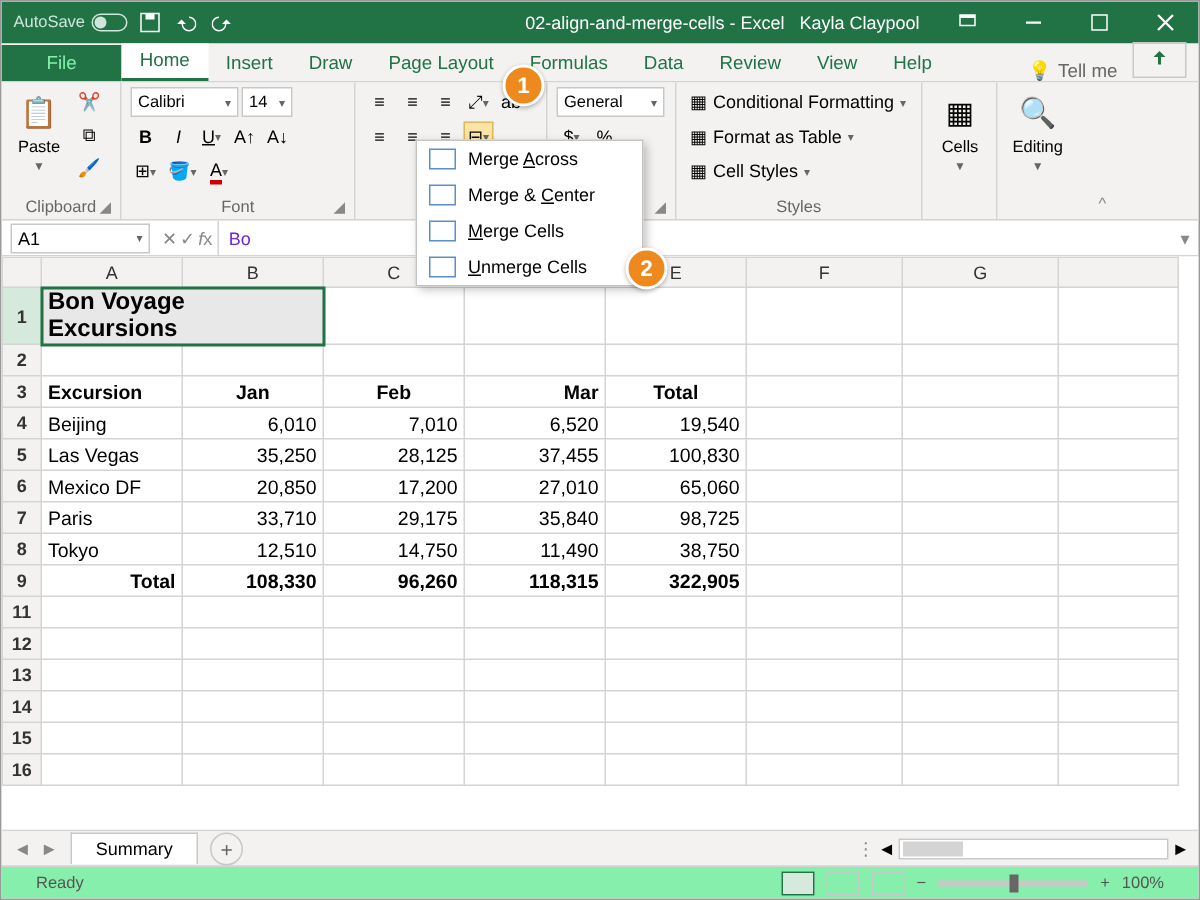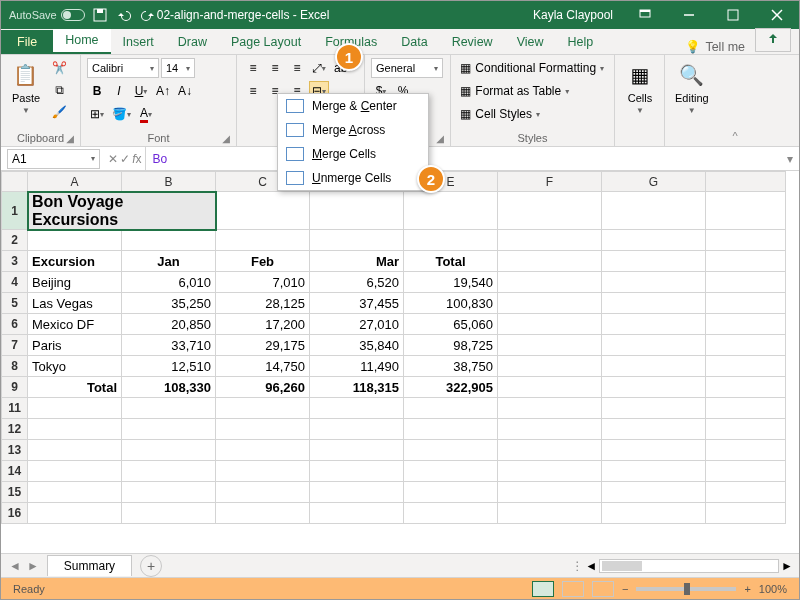--- a/index.html
+++ b/index.html
@@ -5,28 +5,28 @@
 * { box-sizing: border-box; margin: 0; padding: 0; font-family: "Segoe UI", Arial, sans-serif; }
 body { width: 800px; height: 600px; background: #fff; overflow: hidden; position: relative; border: 1px solid #999; }
 
 
 .titlebar { height: 28px; background: #217346; color: #fff; display: flex; align-items: center; font-size: 12px; }
 .titlebar .left { display: flex; align-items: center; gap: 6px; padding-left: 8px; justify-content: center; }
 .titlebar .autosave { display: flex; align-items: center; gap: 4px; color: #d0e6da; font-size: 11px; }
 .toggle { width: 24px; height: 12px; border: 1px solid #d0e6da; border-radius: 7px; position: relative; }
 .toggle::before { content:""; position:absolute; left:1px; top:1px; width:8px; height:8px; border-radius:50%; background:#d0e6da; }
 .qat-icon { width: 18px; height: 18px; display: flex; align-items: center; justify-content: center; color: #fff; }
-.titlebar .center { flex: 1; text-align: left; }
+.titlebar .center { flex: 1; text-align: right; }
 .titlebar .right { display: flex; }
 .winbtn { width: 44px; height: 28px; display: flex; align-items: center; justify-content: center; color: #fff; }
 
 
 .tabstrip { height: 26px; background: #f3f2f1; display: flex; align-items: flex-end; border-bottom: 1px solid #d4d4d4; font-size: 12.5px; }
 .tab { padding: 4px 12px 5px; color: #217346; cursor: default; }
-.tab.filetab { background: #217346; color: #fef9c3; padding: 5px 16px; }
+.tab.filetab { background: #217346; color: #86efac; padding: 5px 30px; }
 .tab.active { color: #217346; background: #fff; border-bottom: 2px solid #217346; font-weight: 400; }
 .tabstrip .spacer { flex: 1; }
 .tellme { display: flex; align-items: center; gap: 4px; padding: 0 10px; color: #666; }
 .sharebtn { width: 36px; height: 24px; border: 1px solid #c8c8c8; margin: 0 8px 2px 0; display: flex; align-items: center; justify-content: center; }
 
 
 .ribbon { height: 92px; background: #f3f2f1; display: flex; border-bottom: 1px solid #d4d4d4; font-size: 11px; }
 .group { border-right: 1px solid #d4d4d4; display: flex; flex-direction: column; padding: 3px 6px 0; }
 .group-body { flex: 1; display: flex; gap: 4px; align-items: flex-start; }
 .group-label { text-align: center; font-size: 11px; color: #666; padding: 1px 0 2px; position: relative; }
@@ -75,21 +75,21 @@
 
 .sheettabs { height: 24px; background: #f3f2f1; border-top: 1px solid #d4d4d4; display: flex; align-items: center; font-size: 12px; }
 .sheettabs .nav { padding: 0 8px; color: #888; display: flex; gap: 6px; }
 .sheettab { background: #fff; border: 1px solid #c8c8c8; border-bottom: none; padding: 3px 16px; color: #000000; }
 .addsheet { width: 22px; height: 22px; border: 1px solid #c8c8c8; border-radius: 50%; margin-left: 8px; display:flex; align-items:center; justify-content:center; color:#666; font-size:14px;}
 .sheettabs .scroll { margin-left: auto; display: flex; align-items: center; gap: 2px; padding-right: 6px; }
 .sbar { width: 180px; height: 14px; border: 1px solid #c8c8c8; background: #fff; position: relative; }
 .sbar::before { content:""; position:absolute; left:2px; top:1px; width:40px; height:10px; background:#d4d4d4; }
 
 
-.status { height: 22px; background: #fdba74; border-top: 1px solid #d4d4d4; display: flex; align-items: center; font-size: 11px; color: #555; padding: 0 12px; gap: 10px; }
+.status { height: 22px; background: #86efac; border-top: 1px solid #d4d4d4; display: flex; align-items: center; font-size: 11px; color: #555; padding: 0 23px; gap: 10px; }
 .status .right { margin-left: auto; display: flex; align-items: center; gap: 8px; }
 .viewbtn { width: 22px; height: 16px; border: 1px solid #c8c8c8; }
 .viewbtn.active { background: #d6e9dd; border-color: #217346; }
 .zoomslider { width: 100px; height: 4px; background: #c8c8c8; position: relative; }
 .zoomslider::before { content:""; position:absolute; left:48px; top:-4px; width:6px; height:12px; background:#666; }
 
 svg { display: block; }
 </style>
 </head>
 <body>
@@ -328,25 +328,25 @@
         </div>
       </div>
     <div class="group-label"></div>
   </div>
   <div style="width:20px;display:flex;align-items:flex-end;justify-content:center;padding-bottom:4px;color:#888">^</div>
 </div>
 
 <div class="merge-menu">
   <div class="item">
       <span class="micon"></span>
-      <span>Merge &amp; <u>C</u>enter</span>
+      <span>Merge <u>A</u>cross</span>
     </div>
   <div class="item">
       <span class="micon"></span>
-      <span>Merge <u>A</u>cross</span>
+      <span>Merge &amp; <u>C</u>enter</span>
     </div>
   <div class="item">
       <span class="micon"></span>
       <span><u>M</u>erge Cells</span>
     </div>
   <div class="item">
       <span class="micon"></span>
       <span><u>U</u>nmerge Cells</span>
     </div>
 </div>

